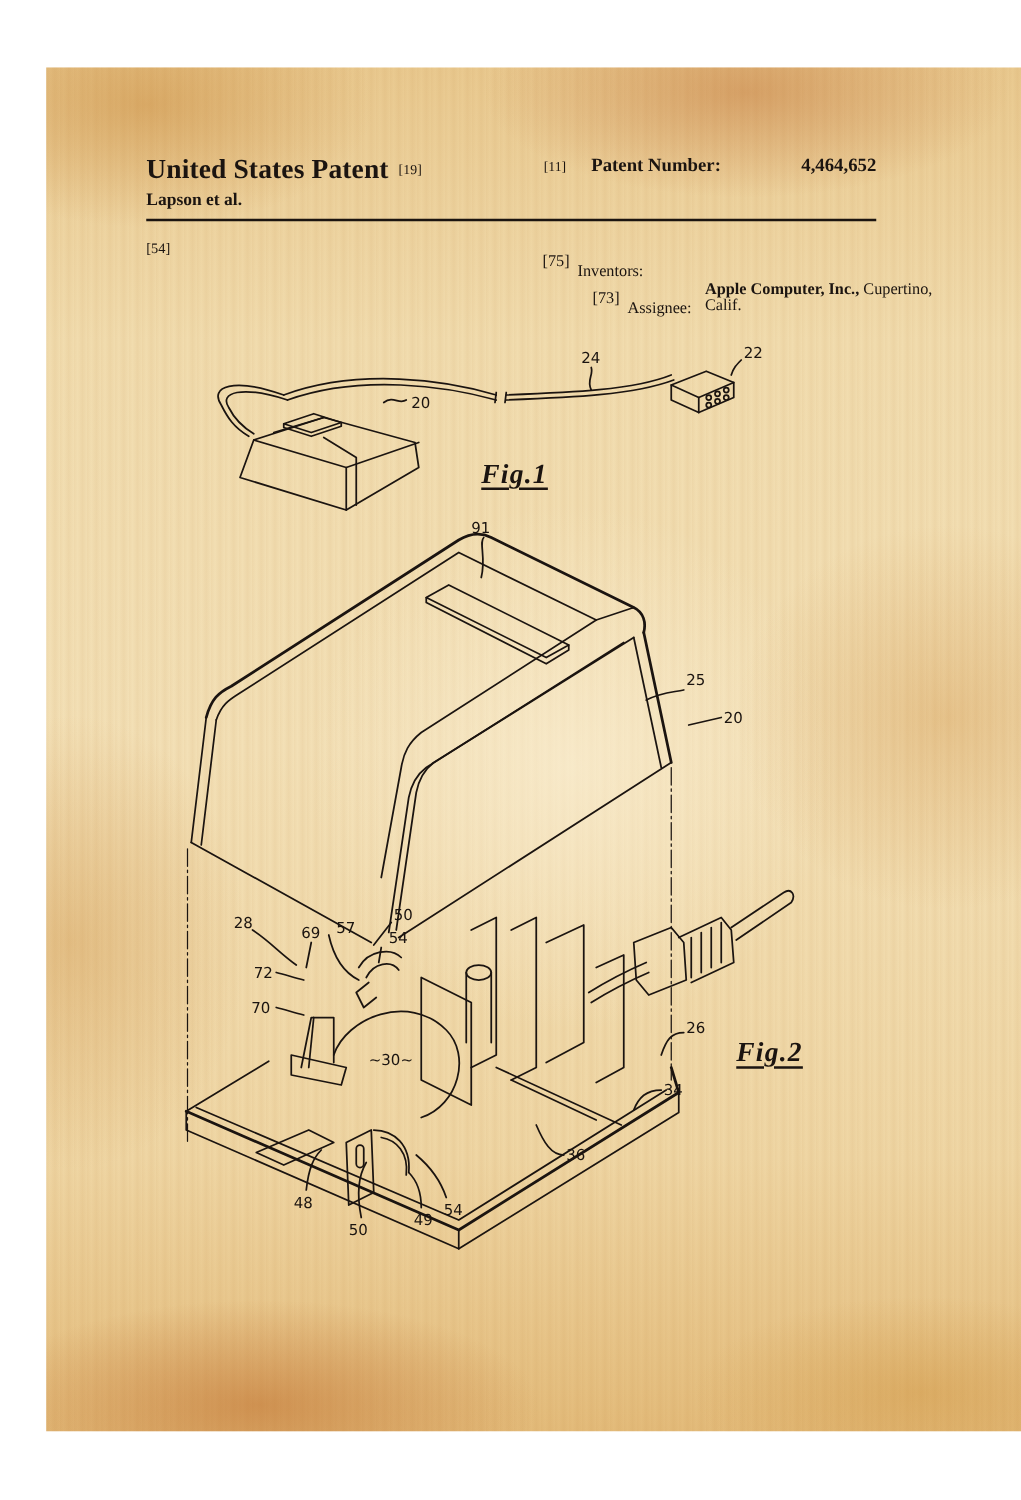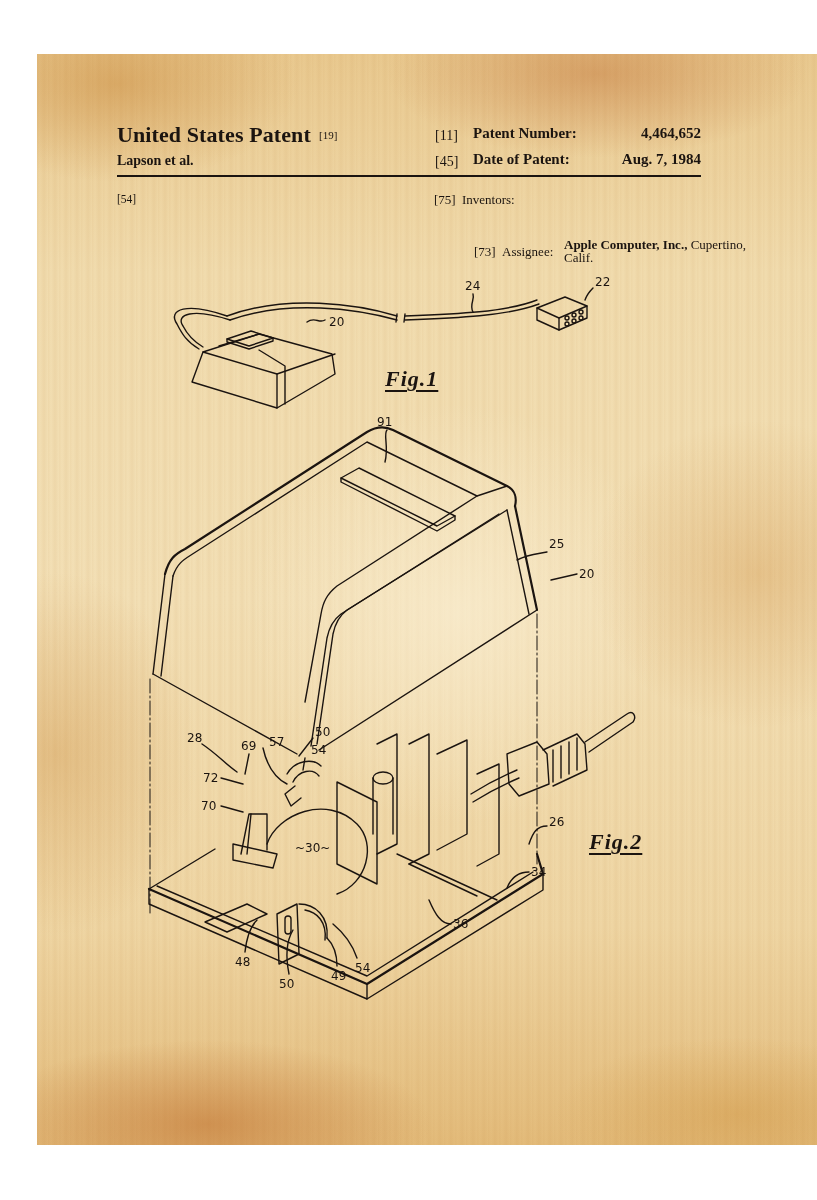--- a/index.html
+++ b/index.html
@@ -15,35 +15,35 @@
       radial-gradient(ellipse 260px 110px at 700px 1060px, rgba(205,145,60,0.4), rgba(205,145,60,0) 70%),
       radial-gradient(ellipse 300px 300px at 420px 560px, rgba(250,238,210,0.7), rgba(250,238,210,0) 70%),
       repeating-linear-gradient(90deg, rgba(180,120,50,0.06) 0px, rgba(180,120,50,0.0) 3px, rgba(180,120,50,0.08) 7px, rgba(180,120,50,0.0) 11px),
       linear-gradient(180deg, #e9c98f 0%, #f1dcae 20%, #f3e0b6 50%, #efd6a4 80%, #e3bb7a 100%);
   }
   .doc { position: absolute; inset: 0; font-family: "Liberation Serif", "DejaVu Serif", serif; color: #1b1410; }
   .hdr-title { position: absolute; left: 80px; top: 68px; font-size: 22px; font-weight: bold; letter-spacing: 0.1px; }
   .hdr-title .code { font-size: 11px; font-weight: normal; margin-left: 8px; vertical-align: 3px; }
   .hdr-sub { position: absolute; left: 80px; top: 99px; font-size: 14px; font-weight: bold; }
   .hdr-right { position: absolute; left: 398px; width: 266px; font-size: 15px; font-weight: bold; display: flex; }
-  .hdr-right .code { font-size: 14px; font-weight: normal; width: 38px; padding-top: 3px; }
+  .hdr-right .code { font-size: 11px; font-weight: normal; width: 38px; padding-top: 3px; }
   .hdr-right .lbl { flex: 1; }
   .hdr-right .val { text-align: center; }
   .r1 { top: 71px; }
   .r2 { top: 97px; }
   .rule { position: absolute; left: 80px; top: 121px; width: 584px; height: 2px; background: #1b1410; }
   .f54 { position: absolute; left: 80px; top: 139px; font-size: 11.5px; display: flex; }
   .f54 .code { width: 30px; }
   .f54 .txt { font-weight: bold; width: 240px; line-height: 13px; }
   .fr { position: absolute; left: 397px; font-size: 13px; display: flex; line-height: 13px; align-items: center; }
   .fr .code { width: 28px; }
-  .fr .lbl { width: 62px; }
+  .fr .lbl { width: 62px; margin-top: 17px; }
   .fr .txt { width: 190px; }
   .f75 { top: 139px; }
-  .f73 { top: 184px; padding-left: 40px; }
+  .f73 { top: 168px; padding-left: 40px; }
   b { font-weight: bold; }
   svg.drawing { position: absolute; left: 0; top: 0; }
   svg.drawing .ln { fill: none; stroke: #1b1410; stroke-width: 1.4; stroke-linejoin: round; stroke-linecap: round; }
   svg.drawing .th { stroke-width: 2.2; }
   svg.drawing .dash { stroke-dasharray: 14 3 2 3; stroke-width: 1; }
   svg.drawing text { font-family: "DejaVu Sans", sans-serif; font-size: 12px; fill: #1b1410; }
   .figlbl { position: absolute; font-family: "Liberation Serif", "DejaVu Serif", serif; font-style: italic; font-weight: bold; font-size: 22px; color: #1b1410; text-decoration: underline; text-underline-offset: 4px; letter-spacing: 1px; }
 </style>
 </head>
 <body>
@@ -53,25 +53,20 @@
 
     <div class="hdr-title">
       <span>United States Patent</span><span class="code">[19]</span>
     </div>
     <div class="hdr-sub">Lapson et al.</div>
 
     <div class="hdr-right r1">
       <span class="code">[11]</span>
       <span class="lbl">Patent Number:</span>
       <span class="val">4,464,652</span>
-    </div>
-    <div class="hdr-right r2">
-      <span class="code">[45]</span>
-      <span class="lbl">Date of Patent:</span>
-      <span class="val">Aug. 7, 1984</span>
     </div>
 
     <div class="rule"></div>
 
     <div class="f54">
       <span class="code">[54]</span>
     </div>
 
     <div class="fr f75">
       <span class="code">[75]</span>

